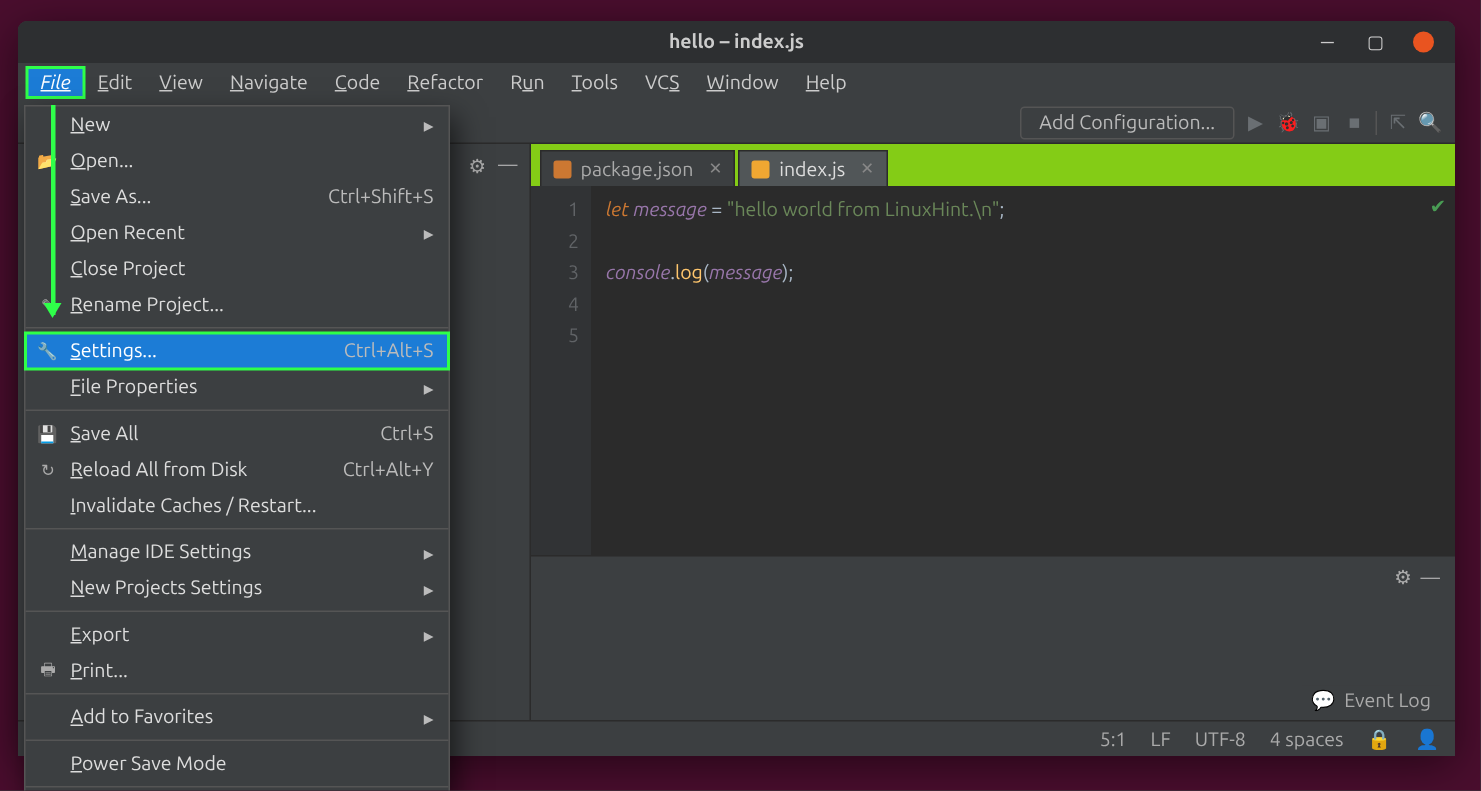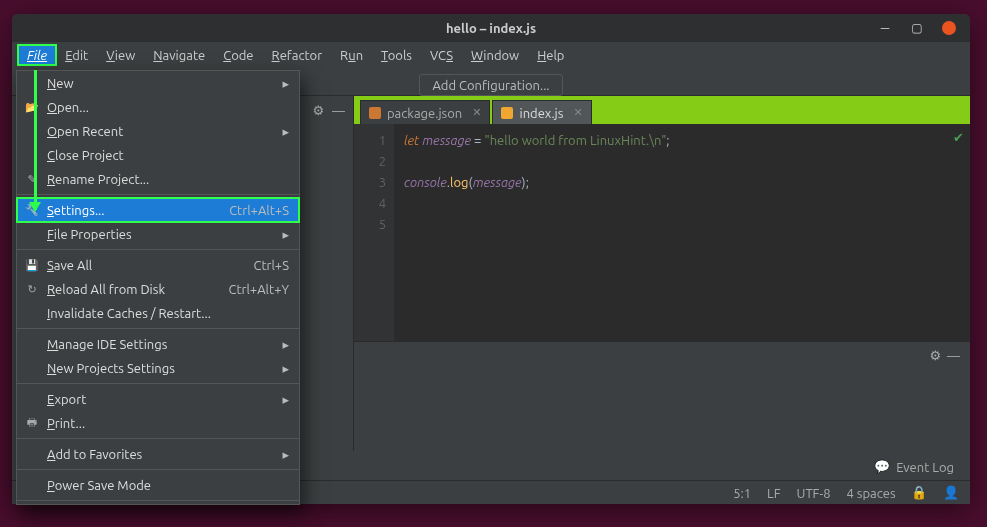--- a/index.html
+++ b/index.html
@@ -7,21 +7,21 @@
   .window{position:absolute;left:12px;top:14px;width:958px;height:490px;background:#3c3f41;border-radius:6px;box-shadow:0 6px 30px rgba(0,0,0,.5);display:flex;flex-direction:column;}
   .titlebar{height:28px;background:#2d2f31;border-radius:6px 6px 0 0;display:flex;align-items:center;color:#ccc;position:relative;}
   .title{position:absolute;left:0;right:0;text-align:center;font-weight:600;}
   .win-ctrl{margin-left:auto;display:flex;gap:18px;padding-right:14px;align-items:center;z-index:2;}
   .win-ctrl span{width:14px;height:14px;display:inline-flex;align-items:center;justify-content:center;color:#ccc;font-size:12px;}
   .win-close{background:#e95420;border-radius:50%;width:16px;height:16px;}
   .menubar{height:26px;display:flex;align-items:center;padding:0 6px;gap:0;background:#3c3f41;}
   .menubar .mitem{padding:3px 9px;color:#ccc;cursor:default;}
   .menubar .mitem .ul{text-decoration:underline;}
   .menubar .mitem.open{background:#1c7cd6;color:#fff;outline:2px solid #2fff4a;outline-offset:-1px;font-style:italic;}
-  .toolbar{height:28px;display:flex;align-items:center;padding:0 8px;background:#3c3f41;border-bottom:1px solid #2b2b2b;color:#aaa;gap:6px;flex-direction:column;}
+  .toolbar{height:28px;display:flex;align-items:center;padding:0 8px;background:#3c3f41;border-bottom:1px solid #2b2b2b;color:#aaa;gap:6px;}
   .spacer{flex:1;}
   .addcfg{border:1px solid #555;background:#3c3f41;color:#bbb;padding:3px 12px;border-radius:3px;}
   .tb-icon{width:16px;height:16px;display:inline-flex;align-items:center;justify-content:center;color:#6a6f73;}
   .content{flex:1;display:flex;min-height:0;position:relative;}
   .left-gutter{width:22px;background:#3c3f41;border-right:1px solid #2b2b2b;}
   .proj-split{width:320px;background:#3c3f41;border-right:1px solid #2b2b2b;position:relative;}
   .proj-head{height:28px;display:flex;align-items:center;justify-content:flex-end;padding:0 8px;gap:8px;color:#aaa;}
   .editor{flex:1;display:flex;flex-direction:column;min-width:0;}
   .tabs{height:28px;display:flex;align-items:flex-end;background:#84cc16;padding-left:6px;gap:2px;}
   .tab{height:24px;display:flex;align-items:center;gap:6px;padding:0 8px;background:#3c3f41;color:#aaa;border:1px solid #2b2b2b;border-bottom:none;}
@@ -33,21 +33,21 @@
   .gutter{width:40px;background:#313335;color:#606366;text-align:right;padding:6px 8px 0 0;font-family:monospace;line-height:21px;}
   .code{flex:1;padding:6px 0 0 10px;font-family:"DejaVu Sans Mono",monospace;line-height:21px;white-space:pre;color:#a9b7c6;}
   .kw{color:#cc7832;font-style:italic;}
   .var{color:#9876aa;font-style:italic;}
   .str{color:#6a8759;}
   .fn{color:#ffc66d;}
   .op{color:#a9b7c6;}
   .check{position:absolute;right:6px;top:6px;color:#499c54;}
   .lower{height:110px;background:#3c3f41;border-top:1px solid #2b2b2b;position:relative;}
   .lower .cog{position:absolute;right:10px;top:6px;color:#aaa;}
-  .status{height:24px;background:#3c3f41;border-top:1px solid #2b2b2b;display:flex;align-items:center;padding:0 10px;color:#aaa;gap:16px;margin-top:29px;}
+  .status{height:24px;background:#3c3f41;border-top:1px solid #2b2b2b;display:flex;align-items:center;padding:0 10px;color:#aaa;gap:16px;}
   .status .right{margin-left:auto;display:flex;gap:16px;align-items:center;}
   .eventlog{position:absolute;right:10px;bottom:28px;color:#aaa;display:flex;align-items:center;gap:6px;background:#3c3f41;padding:2px 6px;}
   
   .dropdown{position:absolute;left:16px;top:70px;width:284px;background:#3c3f41;border:1px solid #555;box-shadow:4px 8px 18px rgba(0,0,0,.6);z-index:50;}
   .dd-item{height:24px;display:flex;align-items:center;padding:0 10px 0 30px;color:#ddd;position:relative;cursor:default;gap:32px;}
   .dd-item .sc{margin-left:auto;color:#bbb;}
   .dd-item .arr{margin-left:auto;color:#bbb;}
   .dd-item.sel{background:#1c7cd6;color:#fff;outline:2px solid #2fff4a;outline-offset:-1px;}
   .dd-item .ul{text-decoration:underline;}
   .dd-sep{height:1px;background:#555;margin:3px 0;}
@@ -156,20 +156,24 @@
 <div class="dropdown" id="dd">
     <div class="dd-item">
       <span><span class="ul">N</span>ew</span>
       <span class="arr">▸</span>
     </div>
     <div class="dd-item">
       <span class="dd-ico">📂</span>
       <span><span class="ul">O</span>pen...</span>
     </div>
     <div class="dd-item">
+      <span><span class="ul">S</span>ave As...</span>
+      <span class="sc">Ctrl+Shift+S</span>
+    </div>
+    <div class="dd-item">
       <span><span class="ul">O</span>pen Recent</span>
       <span class="arr">▸</span>
     </div>
     <div class="dd-item">
       <span><span class="ul">C</span>lose Project</span>
     </div>
     <div class="dd-item">
       <span class="dd-ico">✎</span>
       <span><span class="ul">R</span>ename Project...</span>
     </div>

